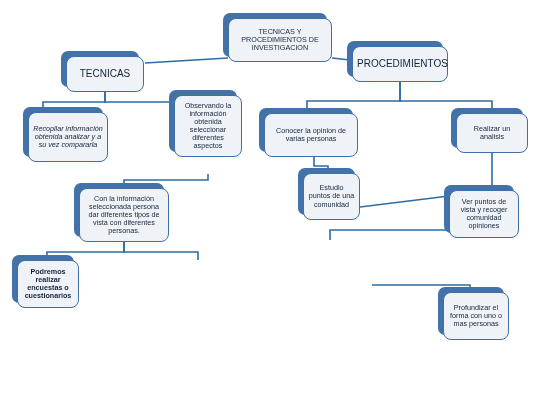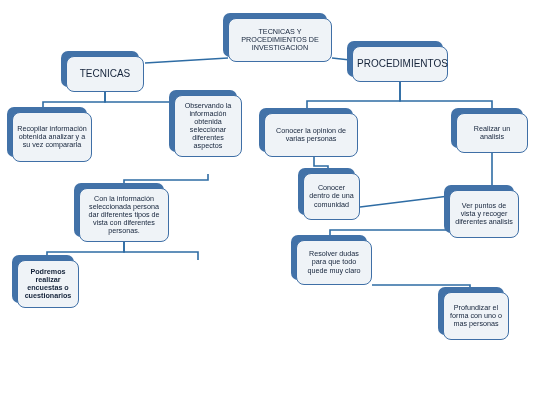--- a/index.html
+++ b/index.html
@@ -83,21 +83,21 @@
     </div>
   </div>
 
   <div class="node" style="left:352px;top:46px;width:96px;height:36px;">
     <div class="back"></div>
     <div class="front f8">
       <span>PROCEDIMIENTOS</span>
     </div>
   </div>
 
-  <div class="node" style="left:12px;top:112px;width:80px;height:50px;">
+  <div class="node" style="left:28px;top:112px;width:80px;height:50px;font-style:italic;">
     <div class="back"></div>
     <div class="front f7">
       <span>Recopilar información obtenida analizar  y a su vez compararla</span>
     </div>
   </div>
 
   <div class="node" style="left:174px;top:95px;width:68px;height:62px;">
     <div class="back"></div>
     <div class="front f7">
       <span>Observando la información obtenida seleccionar diferentes aspectos</span>
@@ -129,37 +129,31 @@
   <div class="node" style="left:456px;top:113px;width:72px;height:40px;">
     <div class="back"></div>
     <div class="front f7">
       <span>Realizar un analisis</span>
     </div>
   </div>
 
   <div class="node" style="left:303px;top:173px;width:57px;height:47px;">
     <div class="back"></div>
     <div class="front f7">
-      <span>Conocer dentro de una comunidad</span>
+      <span>Estudio puntos de una comunidad</span>
     </div>
   </div>
 
   <div class="node" style="left:449px;top:190px;width:70px;height:48px;">
     <div class="back"></div>
     <div class="front f7">
-      <span>Ver puntos de vista y recoger diferentes analisis</span>
+      <span>Ver puntos de vista y recoger comunidad opiniones</span>
     </div>
   </div>
 
-  <div class="node" style="left:296px;top:240px;width:76px;height:45px;">
-    <div class="back"></div>
-    <div class="front f7">
-      <span>Resolver dudas para que todo quede muy claro</span>
-    </div>
-  </div>
 
   <div class="node" style="left:443px;top:292px;width:66px;height:48px;">
     <div class="back"></div>
     <div class="front f7">
       <span>Profundizar el forma con uno o mas personas</span>
     </div>
   </div>
 
 </div>
 

